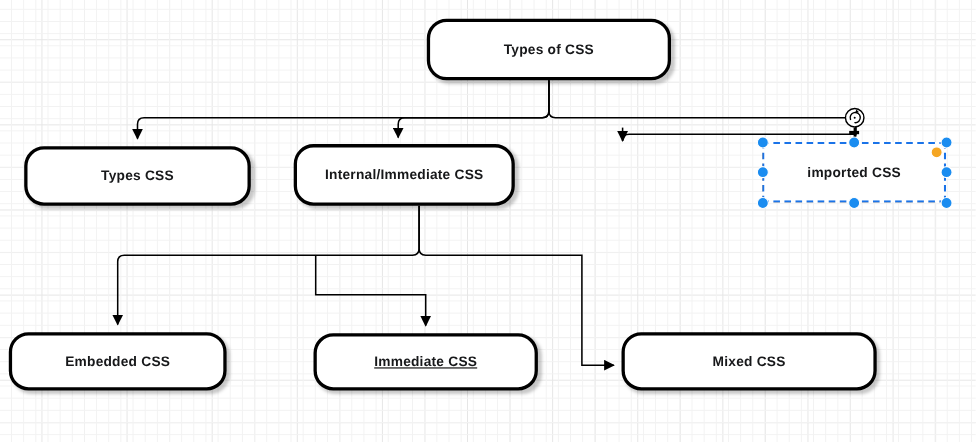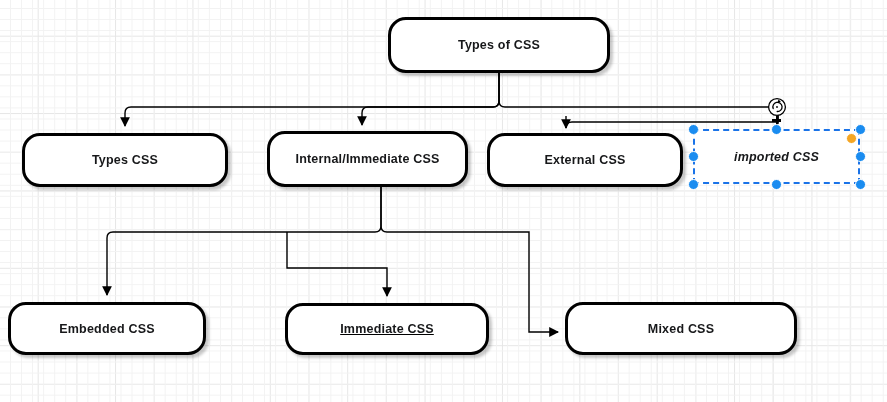--- a/index.html
+++ b/index.html
@@ -44,21 +44,20 @@
     letter-spacing:0.2px;
     white-space:nowrap;
     text-align:center;
   }
   .node.selected{
     border:2px dashed #1a73e8;
     box-shadow:none;
     background:#ffffff;
     border-radius:2px;
     z-index:5;
-    font-style:italic;
   }
   .node.selected .label{color:#17181a;}
   .sel-underlay{
     position:absolute;
     box-sizing:border-box;
     border:2px dashed #111111;
     border-radius:2px;
     z-index:4;
     background:transparent;
   }
@@ -117,23 +116,20 @@
   </div>
 
   <div class="node" style="left:22px;top:133px;width:206px;height:54px;">
     <span class="label">Types CSS</span>
   </div>
 
   <div class="node" style="left:267px;top:131px;width:201px;height:56px;">
     <span class="label">Internal/Immediate CSS</span>
   </div>
 
-  <div class="node" style="left:487px;top:133px;width:196px;height:54px;">
-    <span class="label">External CSS</span>
-  </div>
 
   <div class="sel-underlay" style="left:693px;top:129px;width:167px;height:55px;"></div>
   <div class="node selected" style="left:693px;top:129px;width:167px;height:55px;">
     <span class="label">imported CSS</span>
   </div>
 
   <div class="handle" style="left:688px;top:124px;"></div>
   <div class="handle" style="left:771px;top:124px;"></div>
   <div class="handle" style="left:855px;top:124px;"></div>
   <div class="handle" style="left:688px;top:151px;"></div>

